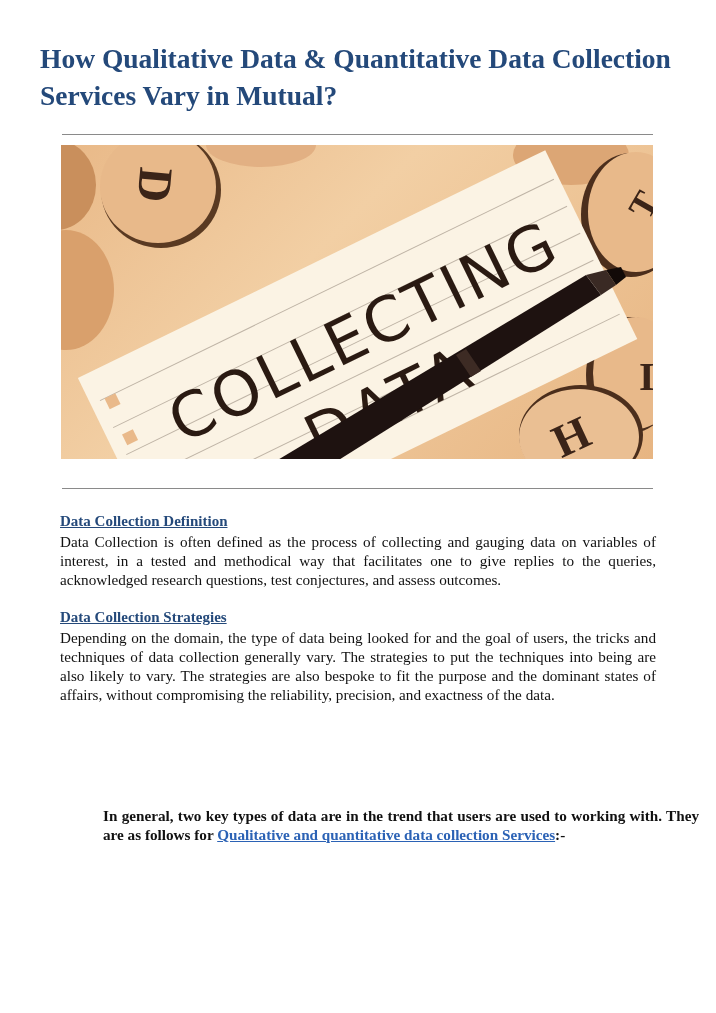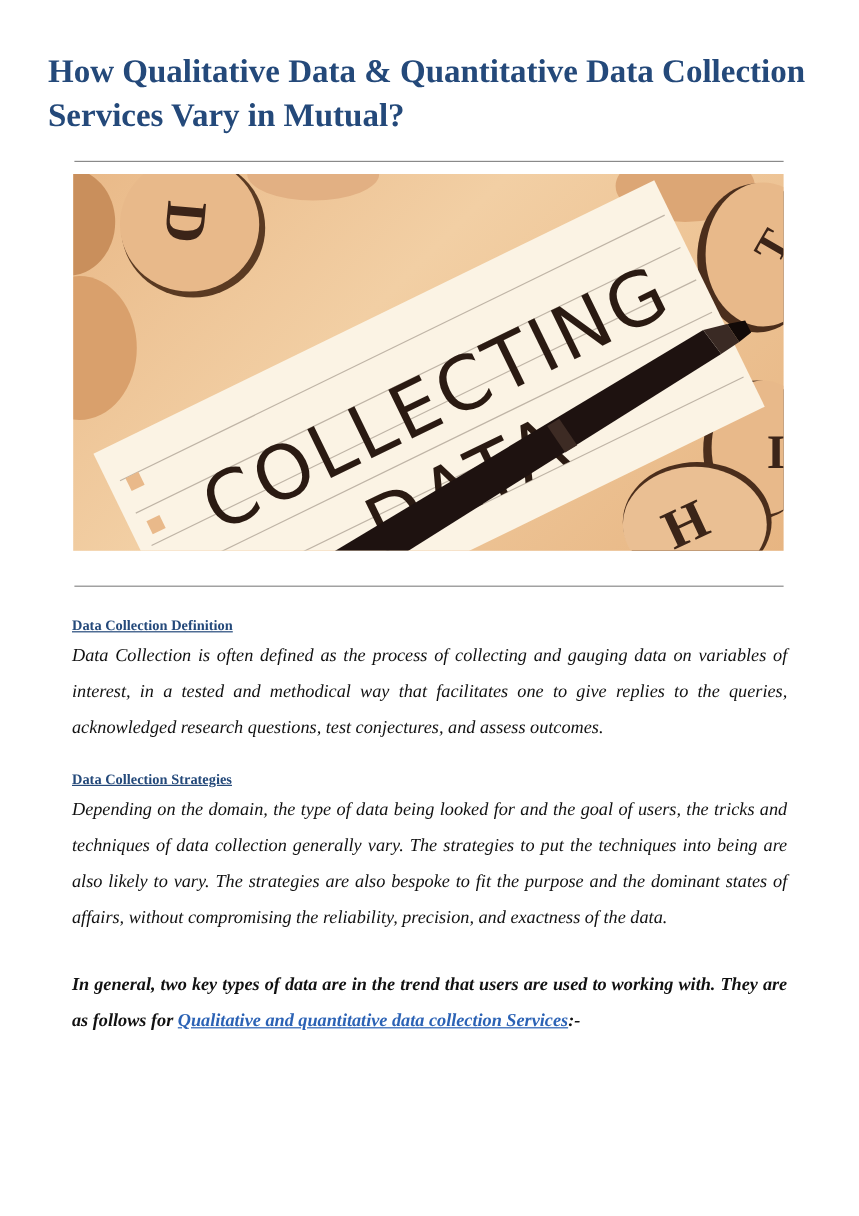--- a/index.html
+++ b/index.html
@@ -7,23 +7,23 @@
            font-family: "Liberation Serif", "DejaVu Serif", serif; color: #111; }
     .title { position: absolute; left: 40px; right: 40px; top: 40px; 
              color: #24497a; font-weight: bold; font-size: 27.5px; line-height: 37px; margin: 0; }
     .rule { position: absolute; left: 62px; width: 591px; height: 0; border-top: 1px solid #8a8a8a; }
     .rule.top { top: 134px; }
     .rule.bottom { top: 488px; }
     .hero { position: absolute; left: 61px; top: 145px; width: 592px; height: 314px; overflow: hidden;
             background: linear-gradient(135deg, #e9b988 0%, #f2cfa4 40%, #e7b582 100%); }
     .hero svg { display: block; }
     .section { position: absolute; left: 60px; width: 596px; }
-    .h2 { color: #24497a; font-weight: bold; font-size: 12px; text-decoration: underline;
+    .h2 { color: #24497a; font-weight: bold; font-size: 15px; text-decoration: underline;
           margin: 0; line-height: 22px; display: inline-block; }
-    .p { font-size: 15.2px; line-height: 30px; text-align: justify; margin: 0; font-style: italic; }
+    .p { font-size: 15.2px; line-height: 19px; text-align: justify; margin: 0; }
     .p.bold { font-weight: bold; }
     .link { color: #2b62b5; text-decoration: underline; font-weight: bold; cursor: pointer; }
   </style>
 </head>
 <body>
 
 <h1 class="title">How Qualitative Data &amp; Quantitative Data Collection Services Vary in Mutual?</h1>
 
 <div class="rule top"></div>
 
@@ -78,22 +78,22 @@
   </svg>
 </div>
 
 <div class="rule bottom"></div>
 
 <div class="section" style="top: 510px;">
   <h2 class="h2">Data Collection Definition</h2>
   <p class="p">Data Collection is often defined as the process of collecting and gauging data on variables of interest, in a tested and methodical way that facilitates one to give replies to the queries, acknowledged research questions, test conjectures, and assess outcomes.</p>
 </div>
 
-<div class="section" style="top: 638px;">
+<div class="section" style="top: 606px;">
   <h2 class="h2">Data Collection Strategies</h2>
   <p class="p">Depending on the domain, the type of data being looked for and the goal of users, the tricks and techniques of data collection generally vary. The strategies to put the techniques into being are also likely to vary. The strategies are also bespoke to fit the purpose and the dominant states of affairs, without compromising the reliability, precision, and exactness of the data.</p>
 </div>
 
-<div class="section" style="top: 806px;">
+<div class="section" style="top: 806px; margin-left: 43px;">
   <p class="p bold">
     <span>In general, two key types of data are in the trend that users are used to working with. They are as follows for </span><a class="link">Qualitative and quantitative data collection Services</a><span>:-</span>
   </p>
 </div>
 
 </body></html>

